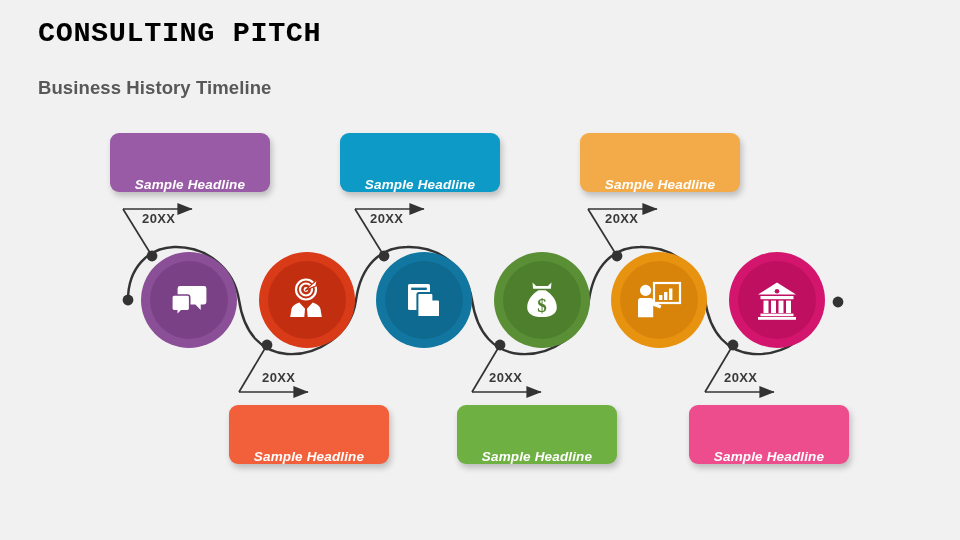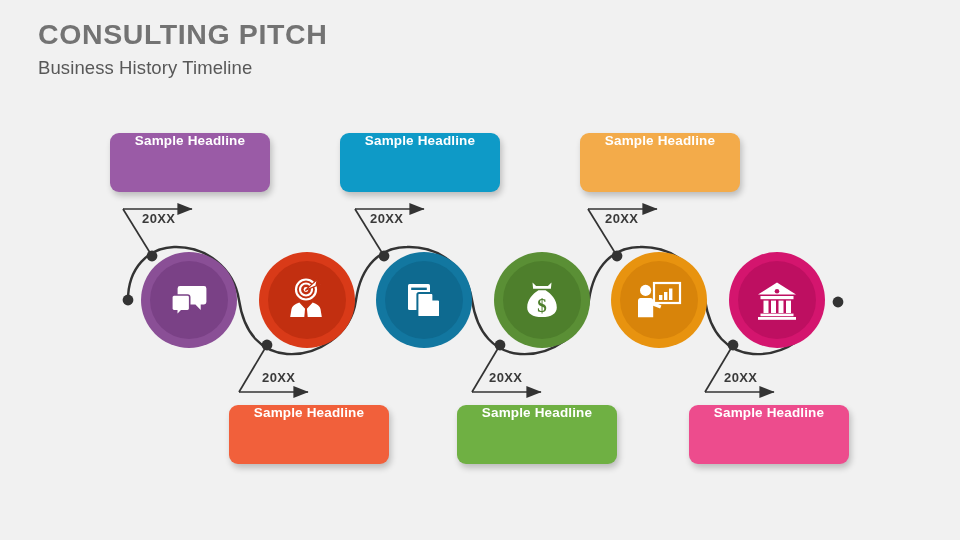--- a/index.html
+++ b/index.html
@@ -14,45 +14,47 @@
     width: 960px; height: 540px;
     background: #f1f1f1;
   }
 
   
   #header { position: absolute; left: 38px; top: 18px; }
   #title {
     font-size: 28.5px;
     font-weight: bold;
     letter-spacing: 0.6px;
-    color: #737373;
+    color: #000000;
     line-height: 1.15;
+    font-family: Liberation Mono, monospace;
   }
   #subtitle {
     font-size: 18.5px;
-    font-weight: normal;
+    font-weight: bold;
     color: #585858;
-    margin-top: 6px;
+    margin-top: 26px;
     letter-spacing: 0.1px;
   }
 
   
   #vec {
     position: absolute; left: 0; top: 0;
     width: 960px; height: 540px;
     pointer-events: none;
   }
 
   
   .hbox {
     position: absolute;
     width: 160px; height: 59px;
     border-radius: 9px;
-    display: flex; align-items: flex-start; justify-content: center;
+    display: flex; align-items: flex-end; justify-content: center;
     box-shadow: 2px 4px 6px rgba(0,0,0,0.22);
+    font-style: italic;
   }
   .hbox .hlabel {
     color: #ffffff;
     font-size: 13.5px;
     font-weight: bold;
     letter-spacing: 0.15px;
     white-space: nowrap;
   }
 
   

